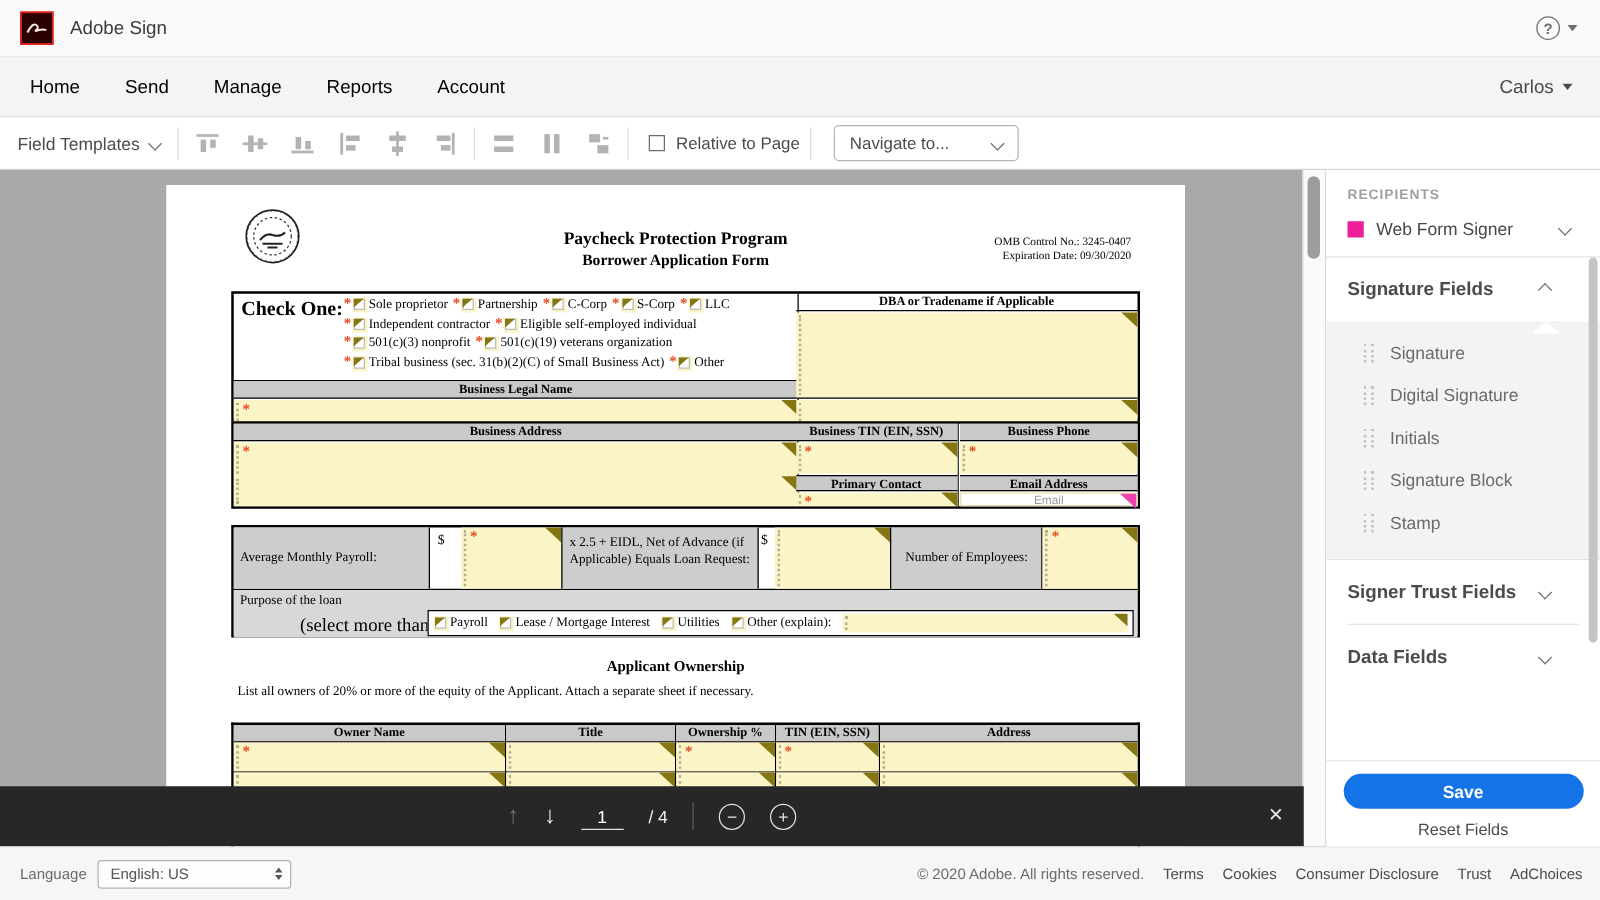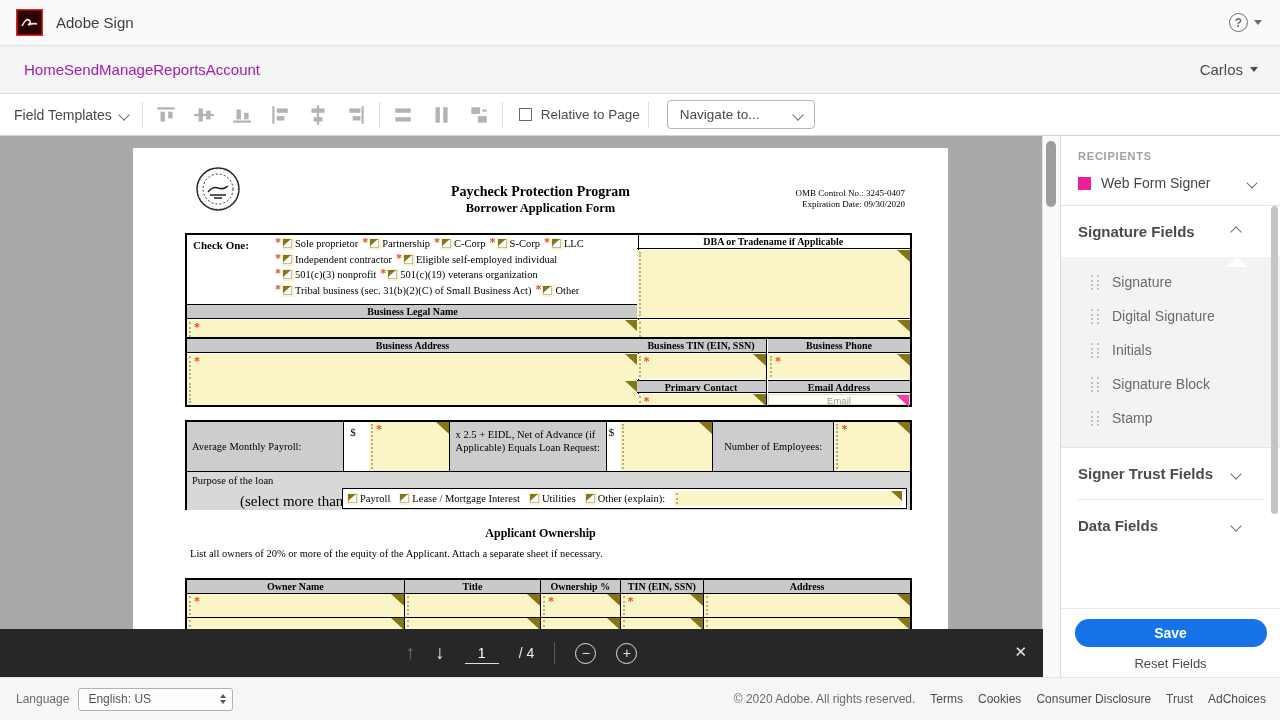--- a/index.html
+++ b/index.html
@@ -9,21 +9,21 @@
   .topbar{height:46px;background:#fafafa;border-bottom:1px solid #e3e3e3;display:flex;align-items:center;justify-content:space-between;padding:0 18px 0 16px;box-sizing:border-box;}
   .brand{display:flex;align-items:center;gap:13px;font-size:15px;color:#3c3c3c;}
   .logo{width:27px;height:27px;display:block;}
   .top-right{display:flex;align-items:center;gap:6px;}
   .help-icon{width:19px;height:19px;border:1.6px solid #6e6e6e;border-radius:50%;display:flex;align-items:center;justify-content:center;color:#6e6e6e;font-size:12px;font-weight:bold;box-sizing:border-box;}
   .help-icon::before{content:"?";}
   .caret-down{width:0;height:0;border-left:4px solid transparent;border-right:4px solid transparent;border-top:5px solid #6e6e6e;}
 
   
   .navbar{height:48px;background:#f4f4f4;border-bottom:1px solid #ddd;display:flex;align-items:center;justify-content:space-between;padding:0 22px 0 24px;box-sizing:border-box;}
-  .nav-items{display:flex;font-size:15px;color:#a21caf;}
+  .nav-items{display:flex;gap:36px;font-size:15px;color:#000000;}
   .nav-item{cursor:pointer;}
   .user-menu{display:flex;align-items:center;gap:7px;font-size:15px;color:#4a4a4a;}
   .user-menu .caret-down{border-top-color:#4a4a4a;}
 
   
   .toolbar{height:42px;background:#fff;border-bottom:1px solid #d4d4d4;display:flex;align-items:center;padding:0 8px;box-sizing:border-box;gap:8px;}
   .ft-btn{display:flex;align-items:center;gap:8px;font-size:14px;color:#4b4b4b;padding:0 6px;}
   .chev{width:7px;height:7px;border-right:1.5px solid #6f6f6f;border-bottom:1.5px solid #6f6f6f;transform:rotate(45deg);display:inline-block;}
   .chev-up{transform:rotate(-135deg);}
   .tb-div{width:1px;height:26px;background:#dcdcdc;}
@@ -50,21 +50,21 @@
   .yf::before{content:"";position:absolute;left:2px;top:2px;bottom:2px;border-left:2px dotted #b6ae8d;}
   .tri{position:absolute;top:0;right:0;width:0;height:0;border-top:12px solid #857613;border-left:13px solid transparent;}
   .tri-pink{border-top-color:#f23fae;}
   .ast{position:absolute;left:7px;top:0;color:#e8491f;font-weight:bold;font-size:12px;}
   .gray-h{background:#c9c9c9;font-weight:bold;font-size:10px;text-align:center;box-sizing:border-box;}
 
   .t{position:absolute;border:2px solid #000;box-sizing:border-box;}
   .t1{left:52px;top:85px;width:727px;height:104px;}
   .t1-left{position:absolute;left:0;top:0;width:452px;height:100%;border-right:1.5px solid #000;box-sizing:border-box;}
   .checkarea{position:absolute;left:0;top:0;width:100%;height:70px;border-bottom:1.5px solid #000;box-sizing:border-box;}
-  .checkone-label{position:absolute;left:6px;top:4px;font-weight:bold;font-size:11px;font-family:Liberation Serif, serif;}
+  .checkone-label{position:absolute;left:6px;top:4px;font-weight:bold;font-size:16px;font-family:Liberation Serif, serif;}
   .opts{position:absolute;left:88px;top:3px;right:2px;font-size:10.5px;}
   .optrow{display:flex;align-items:flex-start;margin-bottom:0.5px;}
   .opt{display:flex;align-items:flex-start;margin-right:4px;white-space:nowrap;}
   .opt-ast{color:#e8491f;font-weight:bold;font-size:12px;position:relative;top:-3px;margin-right:1px;}
   .cbx{position:relative;width:12px;height:12px;background:#fbf4c6;flex:none;margin-right:1px;}
   .cbx i{position:absolute;left:1px;top:1px;width:9px;height:9px;background:#fff;border:0.5px solid #bbb;box-sizing:border-box;}
   .cbx b{position:absolute;left:1px;top:1px;width:0;height:0;border-top:7px solid #857613;border-right:8px solid transparent;}
   .bln-h{position:absolute;left:0;top:70px;width:100%;height:14px;border-bottom:1px solid #000;padding-top:1px;}
   .bln-f{left:0;top:85px;width:100%;height:19px;}
   .t1-right{position:absolute;right:0;top:0;width:273.5px;height:100%;}

